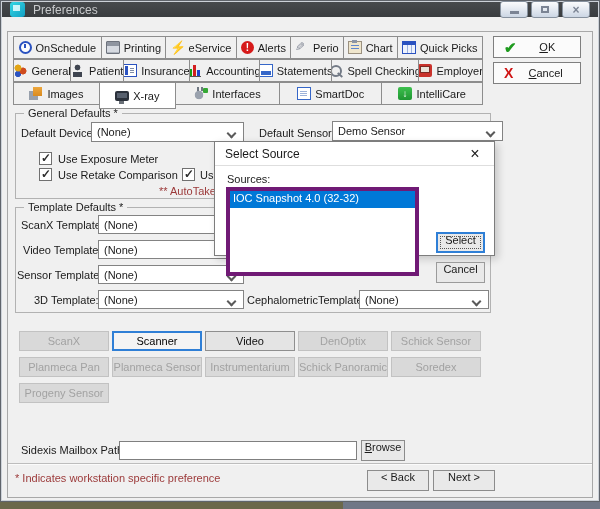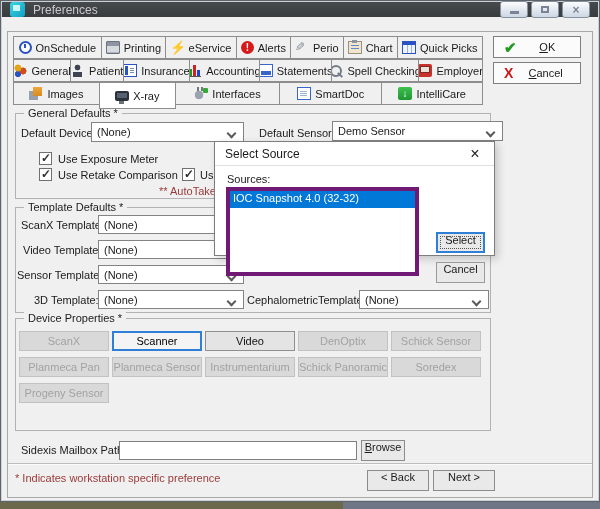--- a/index.html
+++ b/index.html
@@ -294,23 +294,20 @@
     </div>
   <span class="lbl" style="left:33px;top:293px">3D Template:</span>
   <div class="combo" style="left:97px;top:289px;width:146px;height:19px">
       <span>(None)</span>
     </div>
   <span class="lbl" style="left:246px;top:293px">CephalometricTemplate:</span>
   <div class="combo" style="left:358px;top:289px;width:130px;height:19px">
       <span>(None)</span>
     </div>
 
-  <div class="group" style="left:14px;top:317px;width:476px;height:113px">
-    <span class="group-legend">Device Properties *</span>
-  </div>
   <div class="dev-btn disabled" style="left:18px;top:330px">
       <span>ScanX</span>
     </div>
   <div class="dev-btn focused" style="left:111px;top:330px">
       <span>Scanner</span>
     </div>
   <div class="dev-btn normal" style="left:204px;top:330px">
       <span>Video</span>
     </div>
   <div class="dev-btn disabled" style="left:297px;top:330px">

